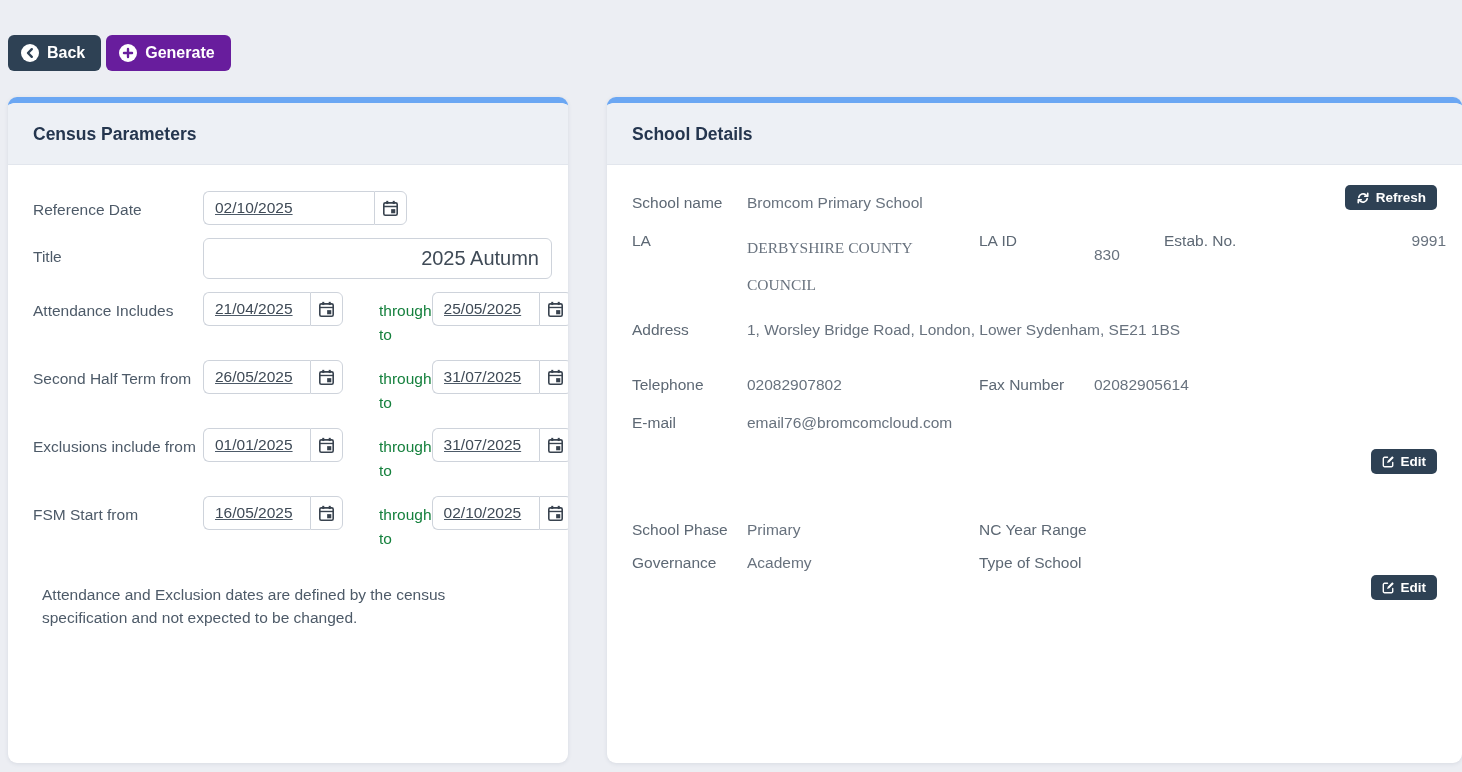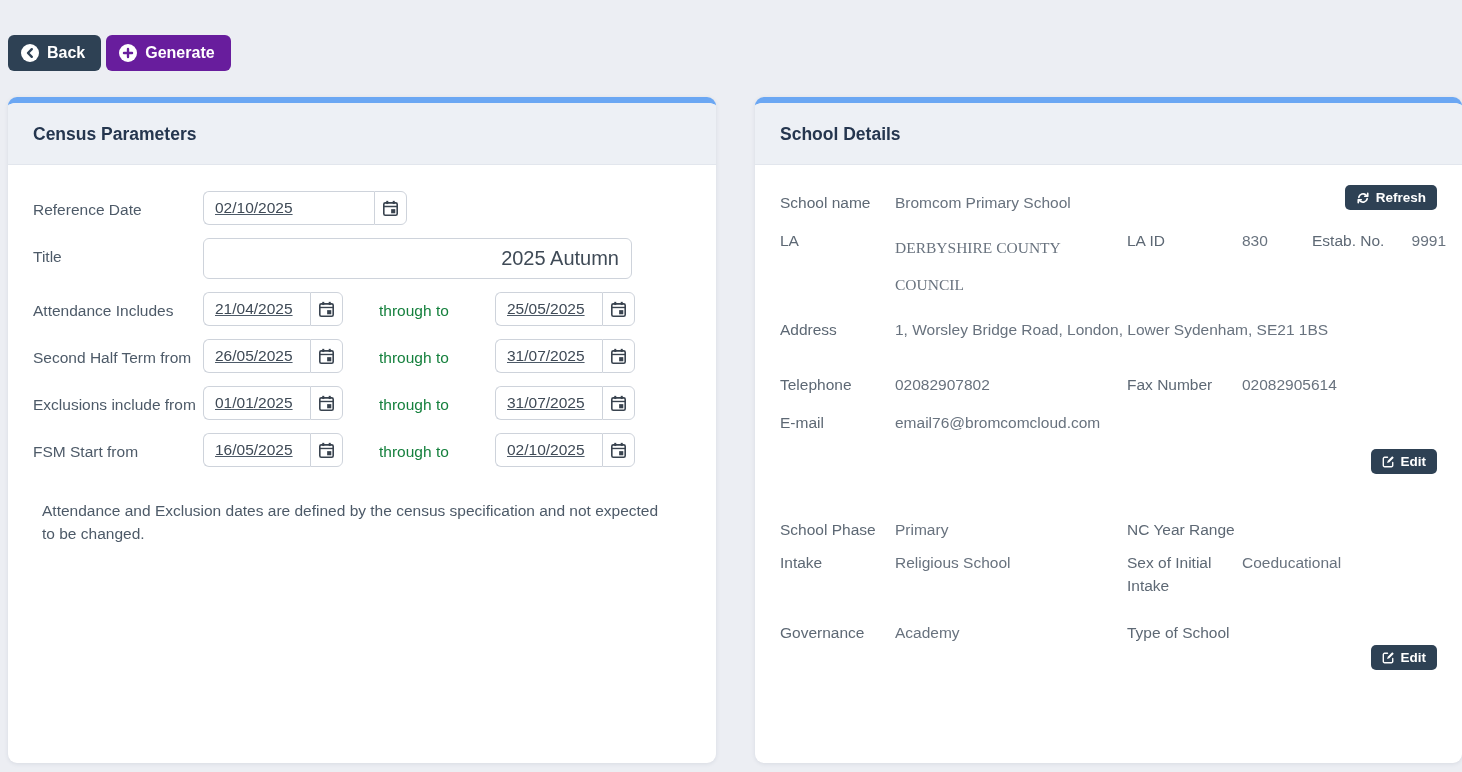--- a/index.html
+++ b/index.html
@@ -21,21 +21,21 @@
   .btn-purple { background: #681d9d; }
   .btn svg { display: block; }
   
   .panels { display: flex; margin: 26px 0 0 8px; gap: 39px; height: 666px; }
   .panel {
     background: #fff; border-radius: 9px; overflow: hidden;
     border-top: 6px solid #6ba7f3;
     box-shadow: 0 1px 4px rgba(40,60,90,.10);
     display: flex; flex-direction: column;
   }
-  .panel-left { width: 708px; flex: none; }
+  .panel-left { width: 560px; flex: none; }
   .panel-right { flex: 1; }
   .panel-header {
     background: #edf0f5; padding: 21px 25px 19px;
     font-size: 17.5px; font-weight: 700; color: #25364f;
     border-bottom: 1px solid #e2e6ed;
   }
   .panel-body { padding: 26px 16px 10px 25px; flex: 1; }
   
   .crow { display: flex; align-items: flex-start; margin-bottom: 13px; }
   .clabel { width: 170px; flex: none; padding-top: 7px; font-size: 15.5px; line-height: 23px; color: #4d5a68; }
@@ -58,21 +58,21 @@
   .through { width: 116px; margin-left: 36px; padding-top: 7px; font-size: 15.5px; line-height: 24px; color: #15803d; }
   .note { margin: 32px 25px 0 9px; font-size: 15.5px; line-height: 23px; color: #4d5a68; max-width: 650px; }
   
   .srow { display: flex; align-items: flex-start; margin-bottom: 15px; font-size: 15.5px; line-height: 23px; position: relative; }
   .sl  { width: 115px; flex: none; color: #5d6874; }
   .sv  { width: 232px; flex: none; color: #68727e; padding-right: 12px; }
   .sl2 { width: 115px; flex: none; color: #5d6874; }
   .sv2 { flex: 1; color: #68727e; }
   .sv-wide { flex: 1; color: #68727e; }
   .la-val { line-height: 37px; font-family: Liberation Serif, serif; }
-  .num-cell { width: 70px; flex: none; color: #68727e; }
+  .num-cell { width: 70px; flex: none; color: #68727e; margin-top: 14px; }
   .estab-lbl { width: 95px; flex: none; color: #5d6874; }
   .estab-val { flex: 1; text-align: right; color: #68727e; }
   .btn-sm { padding: 5px 11px; font-size: 13.5px; gap: 6px; border-radius: 5px; font-weight: 700; }
   .refresh-wrap { position: absolute; right: 9px; top: -6px; }
   .edit-row { display: flex; justify-content: flex-end; margin: 2px 9px 22px 0; }
   .spacer-lg { height: 22px; }
   .mb-address { margin-bottom: 32px; }
   .mb-phase { margin-bottom: 10px; }
   .mb-intake { margin-bottom: 24px; }
 </style>
@@ -308,26 +308,20 @@
       </div>
 
       <div class="spacer-lg"></div>
 
       <div class="srow mb-phase">
         <div class="sl">School Phase</div>
         <div class="sv">Primary</div>
         <div class="sl2">NC Year Range</div>
       </div>
 
-      <div class="srow mb-intake">
-        <div class="sl">Intake</div>
-        <div class="sv">Religious School</div>
-        <div class="sl2">Sex of Initial Intake</div>
-        <div class="sv2">Coeducational</div>
-      </div>
 
       <div class="srow">
         <div class="sl">Governance</div>
         <div class="sv">Academy</div>
         <div class="sl2">Type of School</div>
         <div class="sv2"></div>
       </div>
 
       <div class="edit-row" style="margin-top:-14px;">
         <button class="btn btn-sm btn-dark">

